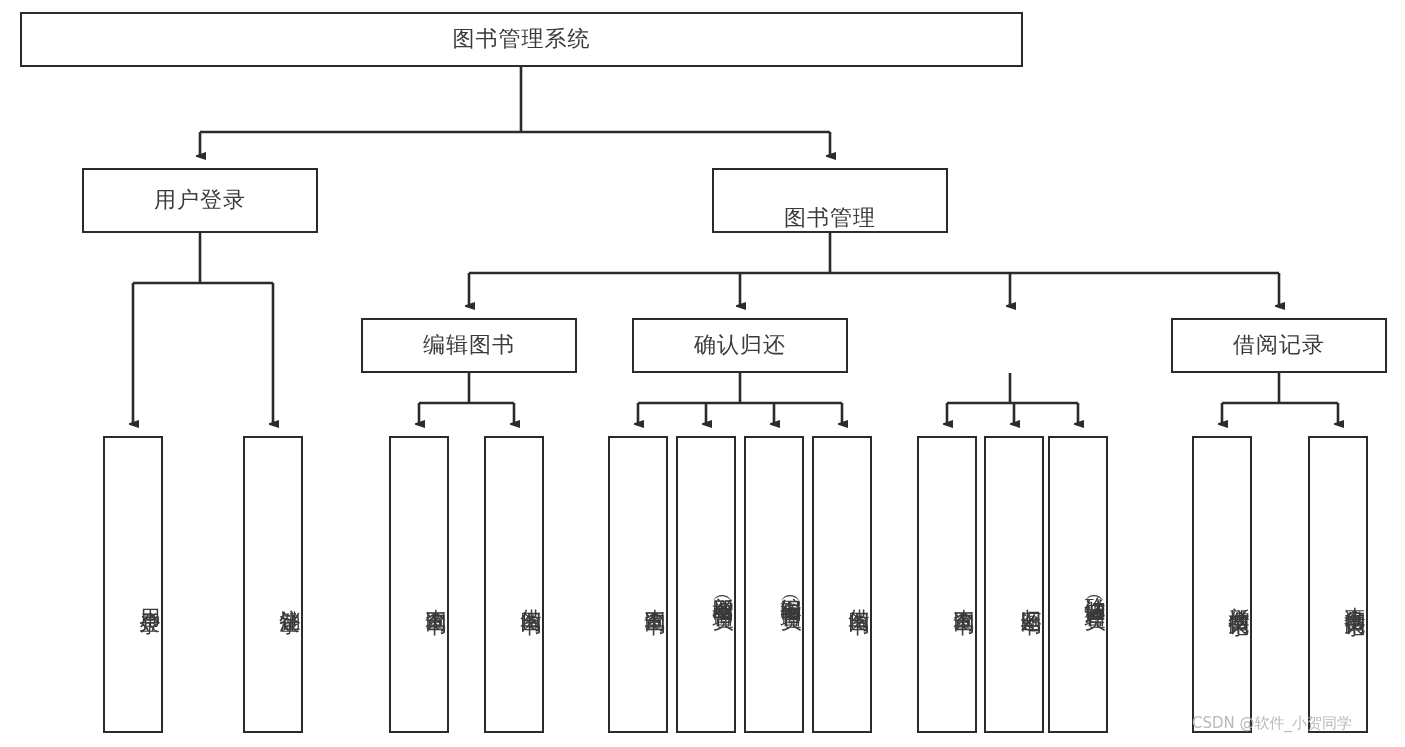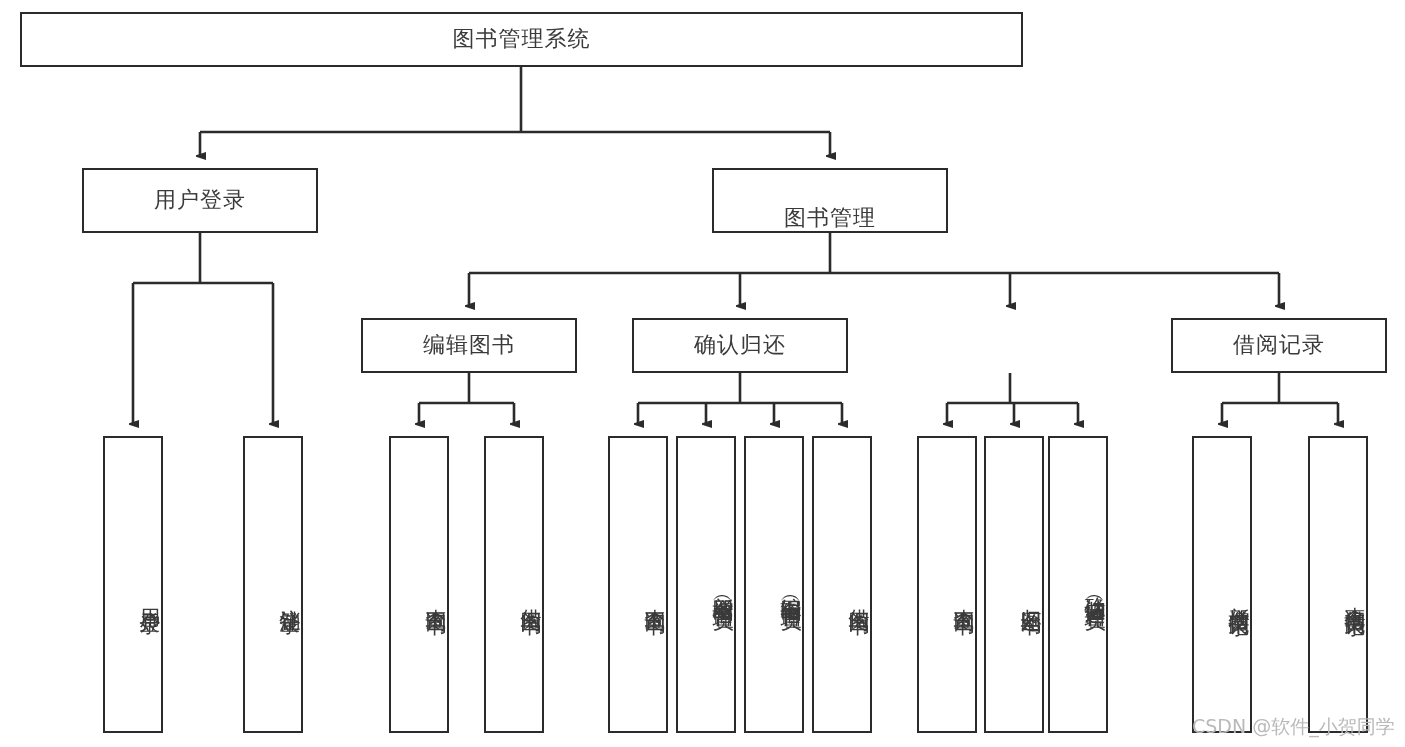--- a/index.html
+++ b/index.html
@@ -48,21 +48,21 @@
   svg.edges {
     position: absolute;
     left: 0;
     top: 0;
     width: 1405px;
     height: 747px;
     pointer-events: none;
   }
   .watermark {
     position: absolute;
-    font-size: 19px;
+    font-size: 15px;
     color: #b9b9b9;
     white-space: nowrap;
     font-family: "DejaVu Sans", "Liberation Sans", sans-serif;
   }
 </style>
 </head>
 <body>
 
 <div id="canvas">
 

